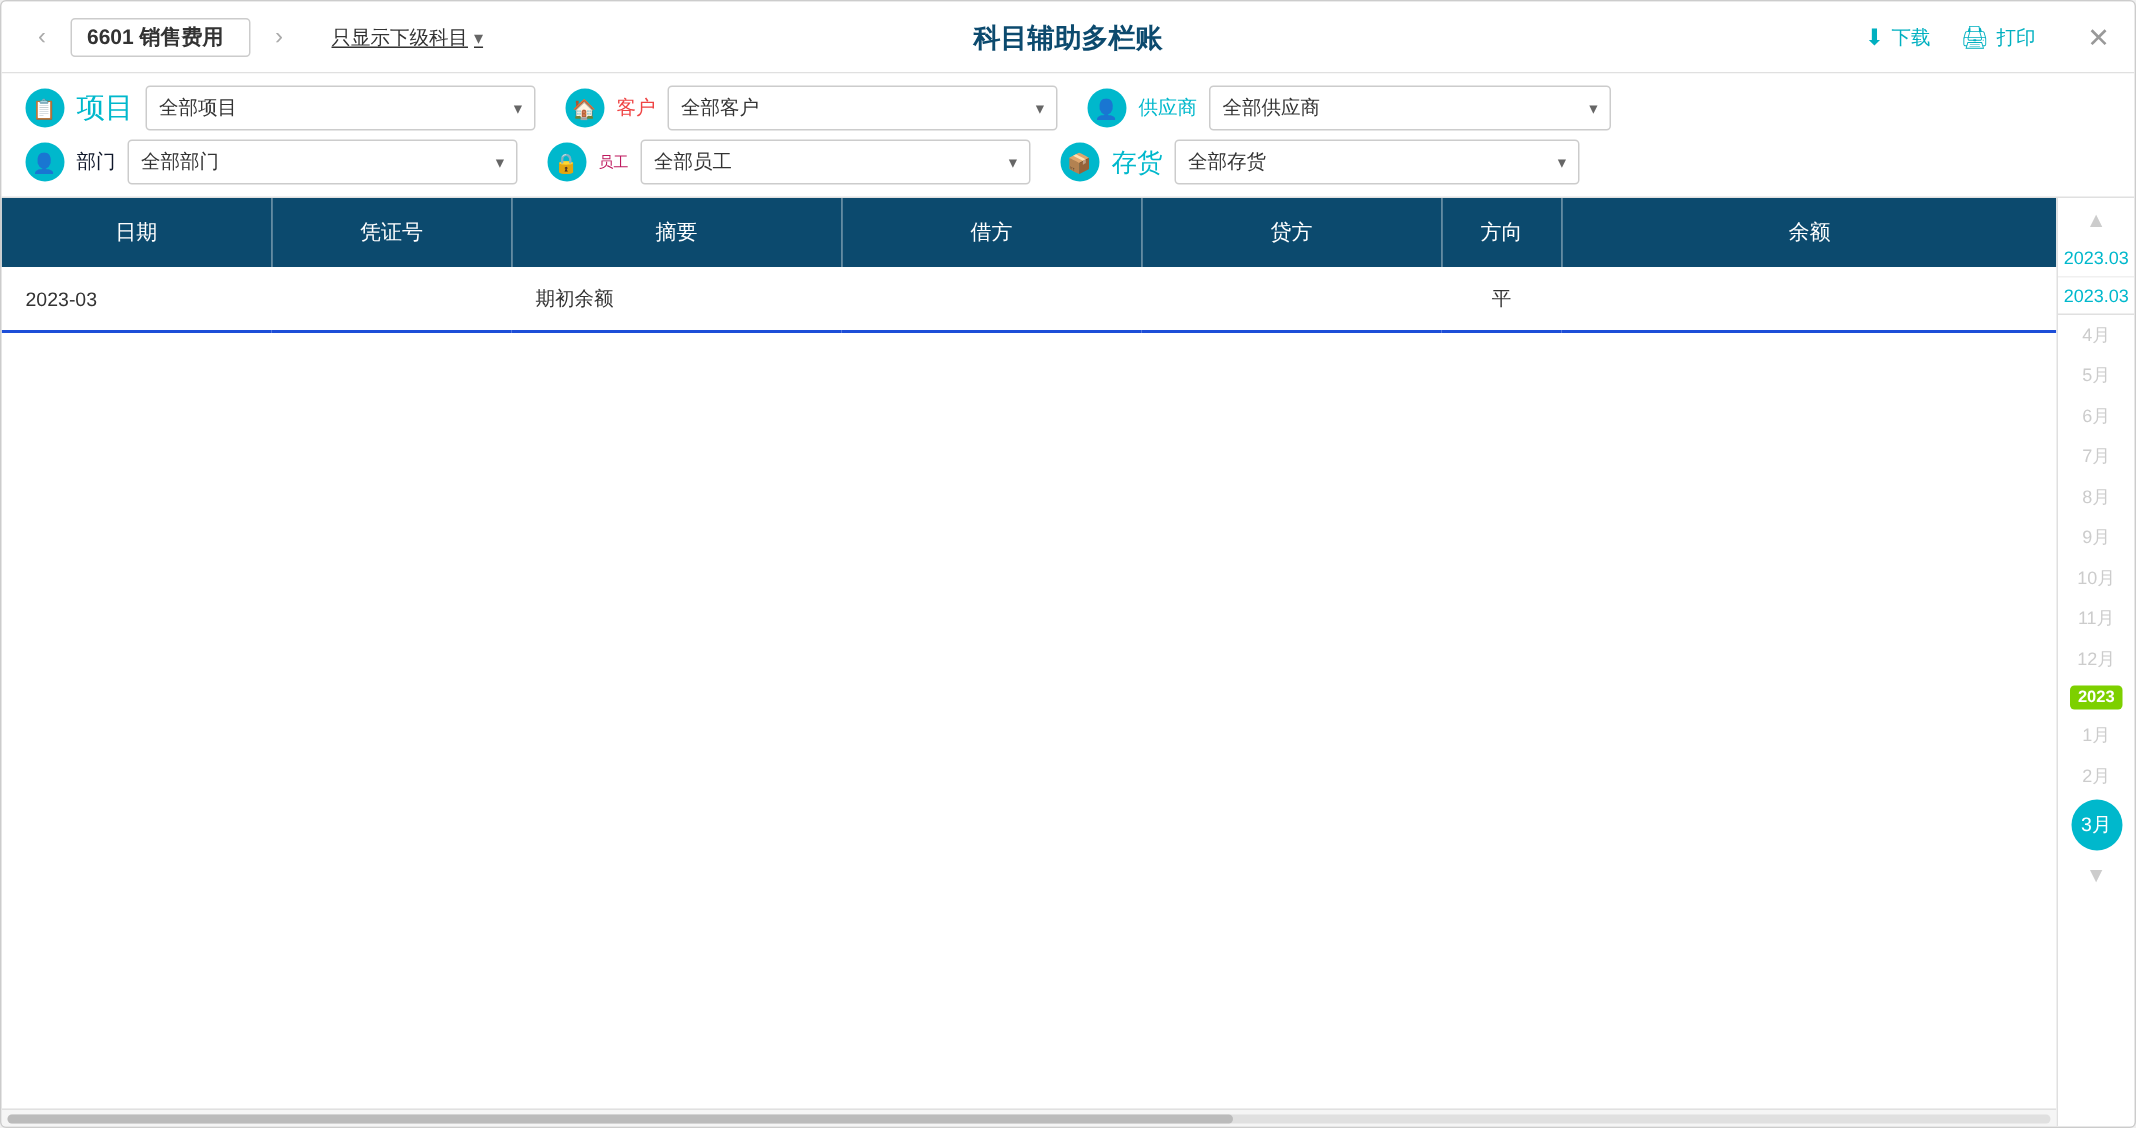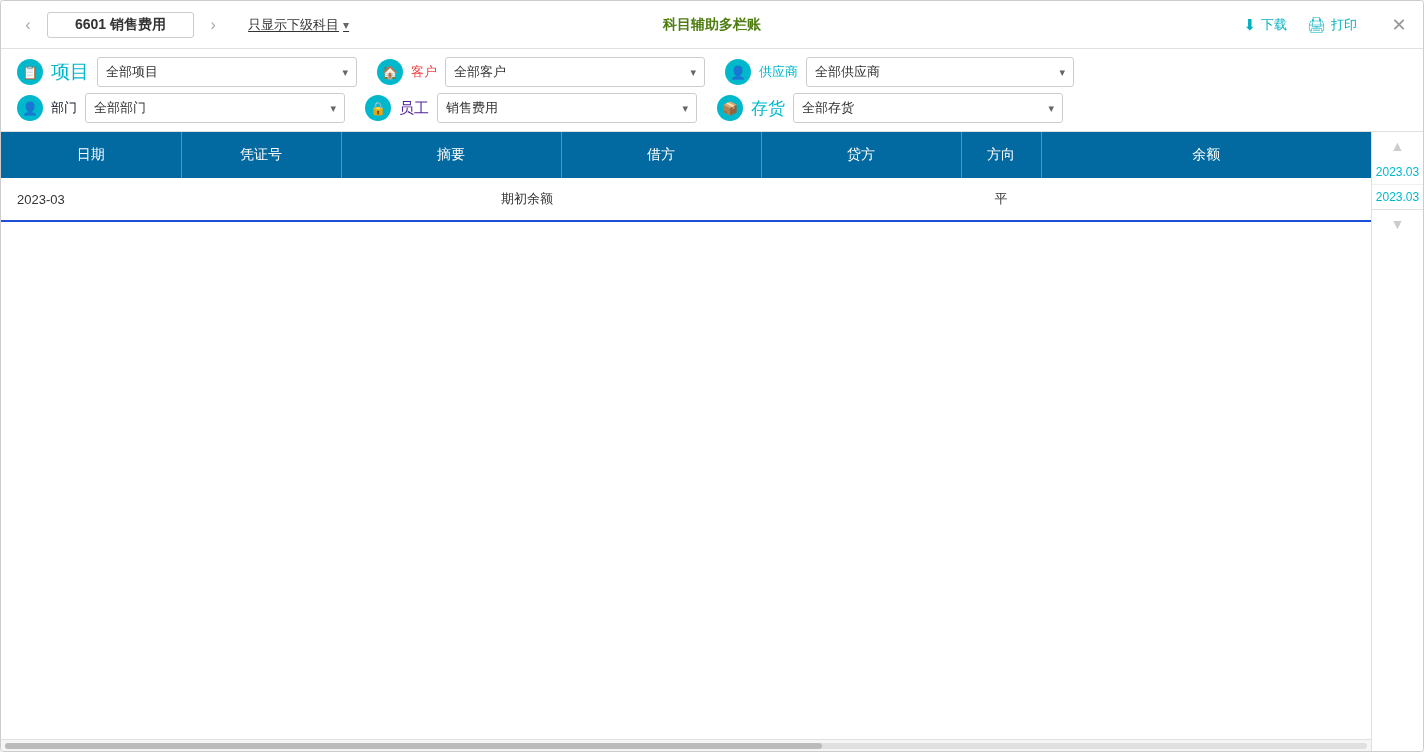--- a/index.html
+++ b/index.html
@@ -50,42 +50,42 @@
       display: flex;
       align-items: center;
       justify-content: center;
     }
     .account-code {
       font-size: 14px;
       color: #333;
       font-weight: bold;
       border: 1px solid #ccc;
       border-radius: 3px;
-      padding: 3px 27px;
+      padding: 3px 10px;
       min-width: 120px;
     }
     .filter-link {
       color: #333;
       font-size: 13px;
       display: flex;
       align-items: center;
       gap: 4px;
       cursor: pointer;
       text-decoration: underline;
       text-underline-offset: 2px;
       margin-left: 16px;
     }
     .filter-link .chevron {
       color: #666;
       font-size: 12px;
     }
     .title-center {
-      font-size: 14px;
+      font-size: 18px;
       font-weight: bold;
-      color: #4d7c0f;
+      color: #0c4a6e;
       position: absolute;
       left: 50%;
       transform: translateX(-50%);
     }
     .title-bar-right {
       display: flex;
       align-items: center;
       gap: 20px;
     }
     .action-btn {
@@ -176,21 +176,21 @@
       overflow: hidden;
       display: flex;
       flex-direction: column;
     }
     
     .data-table {
       width: 100%;
       border-collapse: collapse;
     }
     .data-table thead tr {
-      background: #0369a1;
+      background: #0c4a6e;
       border-radius: 17px;
     }
     .data-table thead th {
       color: #fff;
       font-weight: 500;
       font-size: 14px;
       padding: 14px 8px;
       text-align: center;
       border-right: 1px solid rgba(255,255,255,0.3);
     }
@@ -204,21 +204,21 @@
       padding: 12px 8px;
       text-align: center;
       color: #333;
       font-size: 13px;
     }
     .data-table tbody td:first-child {
       text-align: left;
       padding-left: 16px;
     }
     .data-table tbody td.summary {
-      text-align: right;
+      text-align: left;
       padding-left: 16px;
     }
     
     .scrollbar-area {
       height: 12px;
       background: #f5f5f5;
       border-top: 1px solid #e0e0e0;
       display: flex;
       align-items: center;
       padding: 0 4px;
@@ -388,23 +388,23 @@
         <div class="filter-icon">👤</div>
         <span style="color:#0f172a;font-size:13px;">部门</span>
         <div class="filter-select">
           <span>全部部门</span>
           <span class="arrow">▾</span>
         </div>
       </div>
 
       <div class="filter-group">
         <div class="filter-icon">🔒</div>
-        <span style="color:#4c1d95;font-size:15px;">员工</span>
+        <span style="color:#be185d;font-size:10px;">员工</span>
         <div class="filter-select">
-          <span>销售费用</span>
+          <span>全部员工</span>
           <span class="arrow">▾</span>
         </div>
       </div>
 
       <div class="filter-group">
         <div class="filter-icon">📦</div>
         <span style="color:#00b8cc;font-size:17px;">存货</span>
         <div class="filter-select" style="width:270px;">
           <span>全部存货</span>
           <span class="arrow">▾</span>
@@ -455,17 +455,35 @@
 
       <div class="top-periods">
         <div class="period-row">
           <span style="color:#00b8cc;font-size:12px;">2023.03</span>
         </div>
         <div class="period-row">
           <span style="color:#00b8cc;font-size:12px;">2023.03</span>
         </div>
       </div>
 
+      <div class="timeline-section">
+        <div class="timeline-month">4月</div>
+        <div class="timeline-month">5月</div>
+        <div class="timeline-month">6月</div>
+        <div class="timeline-month">7月</div>
+        <div class="timeline-month">8月</div>
+        <div class="timeline-month">9月</div>
+        <div class="timeline-month">10月</div>
+        <div class="timeline-month">11月</div>
+        <div class="timeline-month">12月</div>
+
+        <div class="timeline-year-row">
+          <span class="year-badge">2023</span>
+        </div>
+        <div class="timeline-month">1月</div>
+        <div class="timeline-month">2月</div>
+        <div class="timeline-month selected">3月</div>
+      </div>
 
       <div class="chevron-down" style="color:#ccc; font-size:14px;">▼</div>
     </div>
   </div>
 </div>
 
 </body></html>

